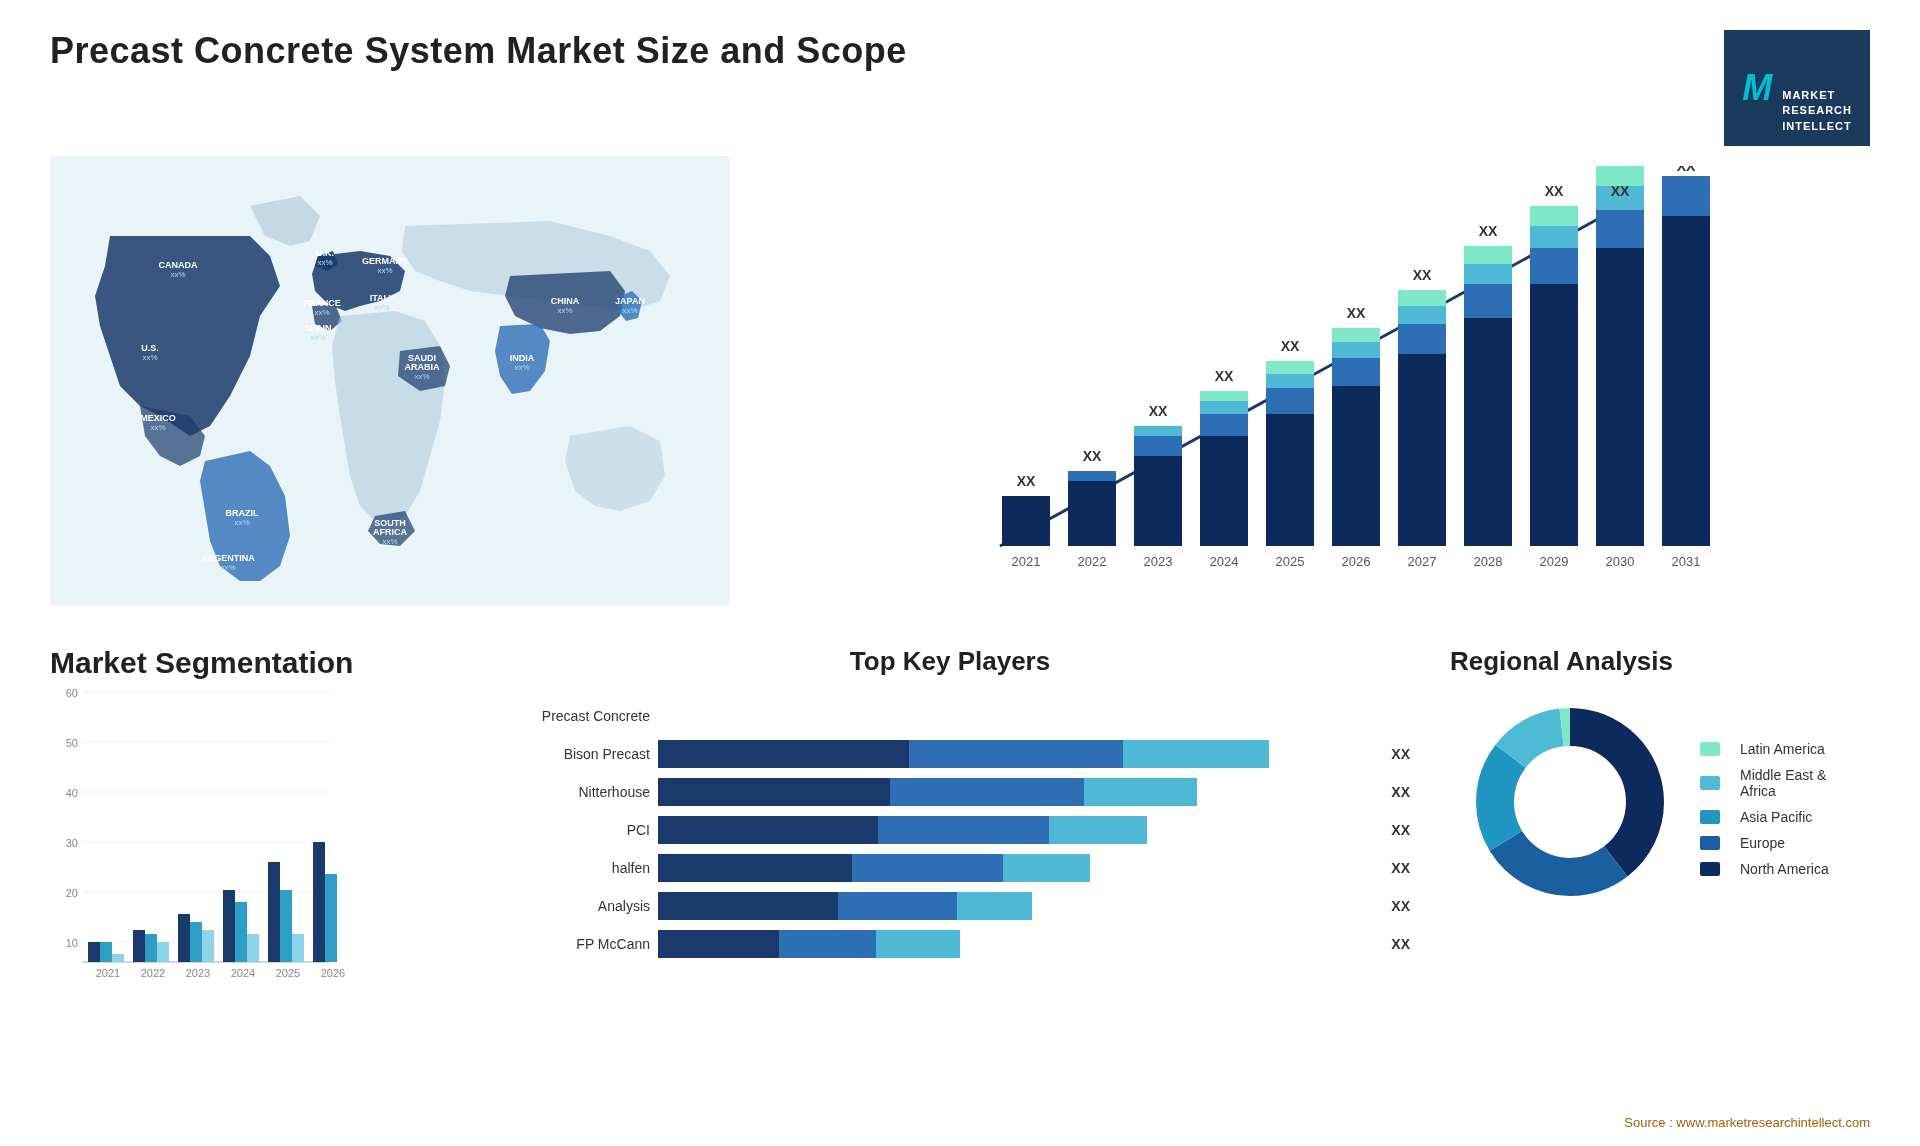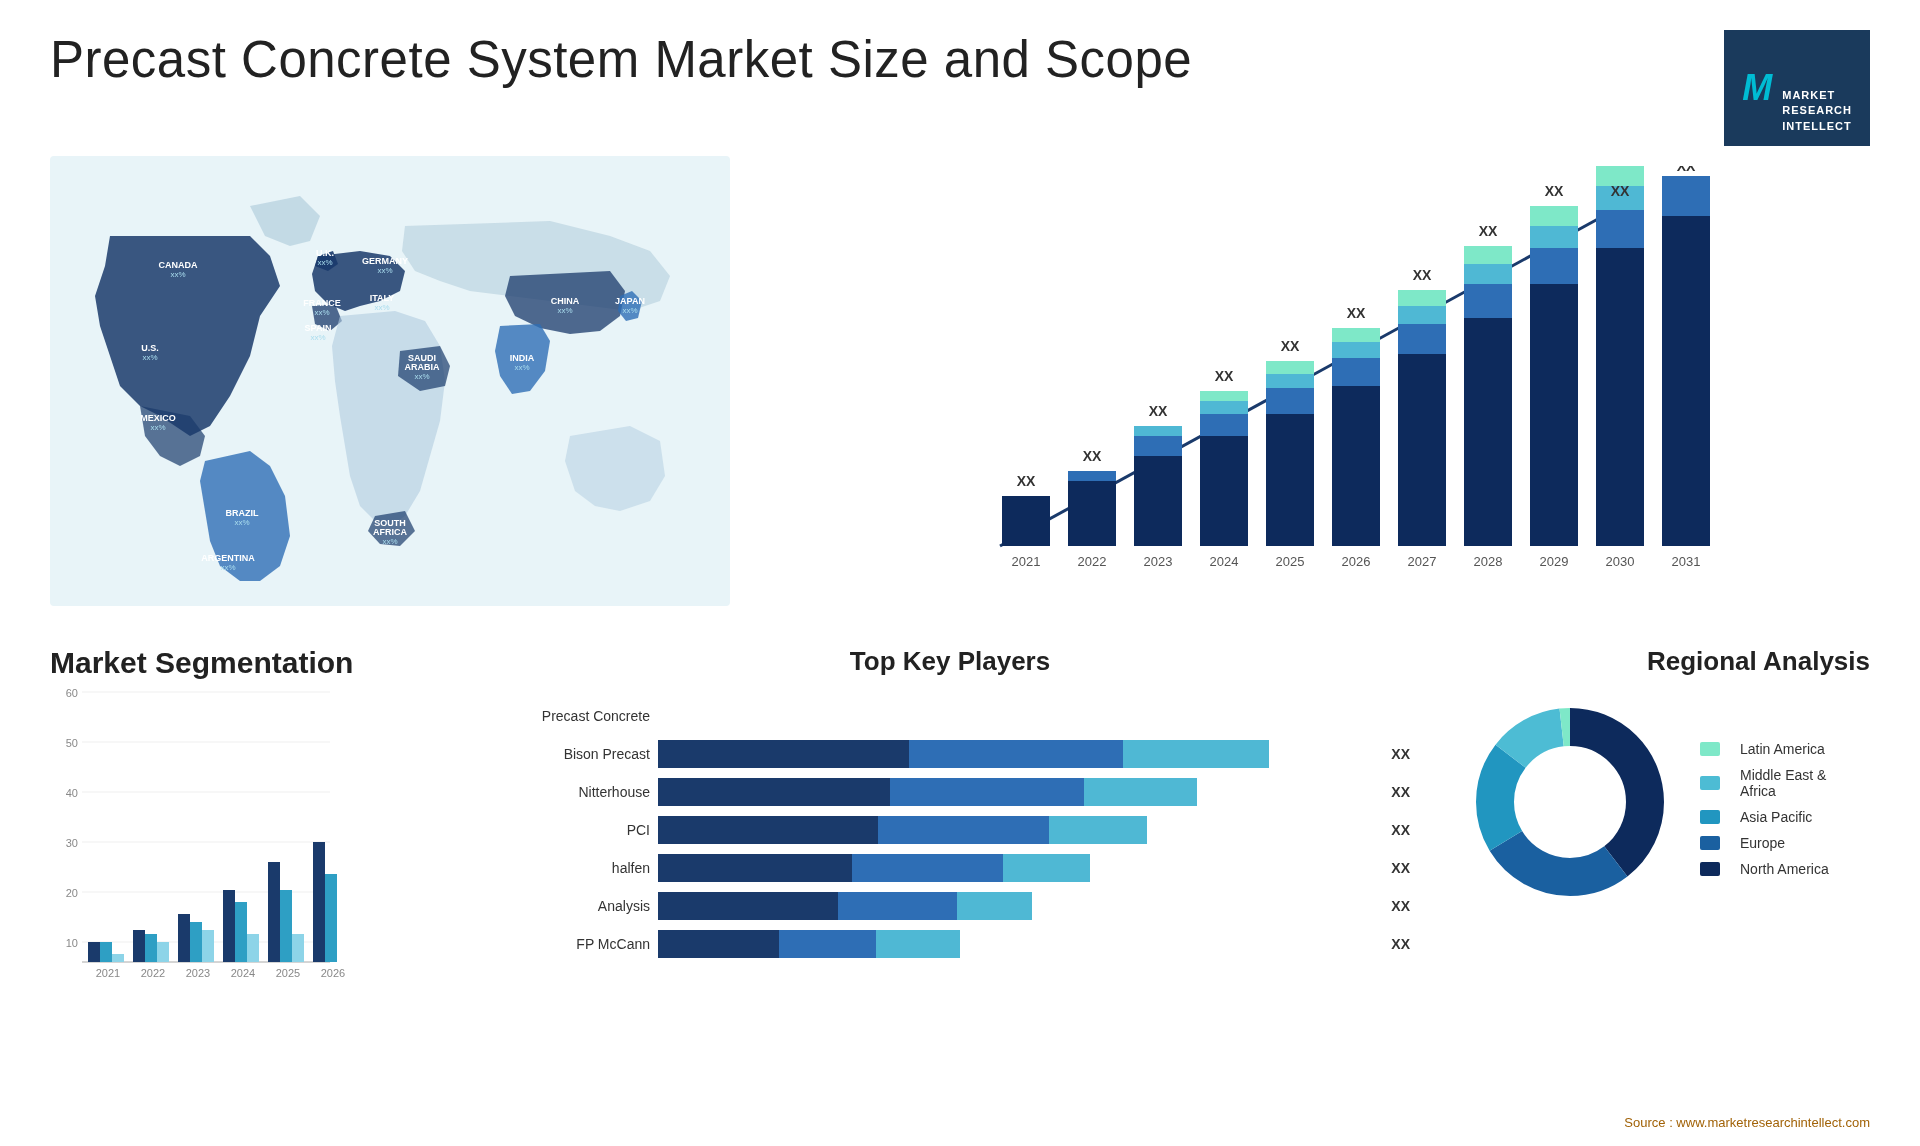--- a/index.html
+++ b/index.html
@@ -13,22 +13,22 @@
     }
 
     
     .header {
       display: flex;
       justify-content: space-between;
       align-items: flex-start;
       padding: 30px 50px 10px 50px;
     }
     .page-title {
-      font-size: 51px;
-      font-weight: 400;
+      font-size: 36px;
+      font-weight: 700;
       color: #222;
       letter-spacing: 0.5px;
     }
     .logo-area {
       display: flex;
       flex-direction: column;
       align-items: flex-end;
     }
     .logo-box {
       background: #1a3a5c;
@@ -106,21 +106,21 @@
 
     .regional-section {
       width: 420px;
       flex-shrink: 0;
     }
     .regional-title {
       font-size: 26px;
       font-weight: 700;
       color: #222;
       margin-bottom: 15px;
-      text-align: right;
+      text-align: left;
     }
 
     
     .map-container {
       width: 100%;
       height: 450px;
       position: relative;
     }
 
     

